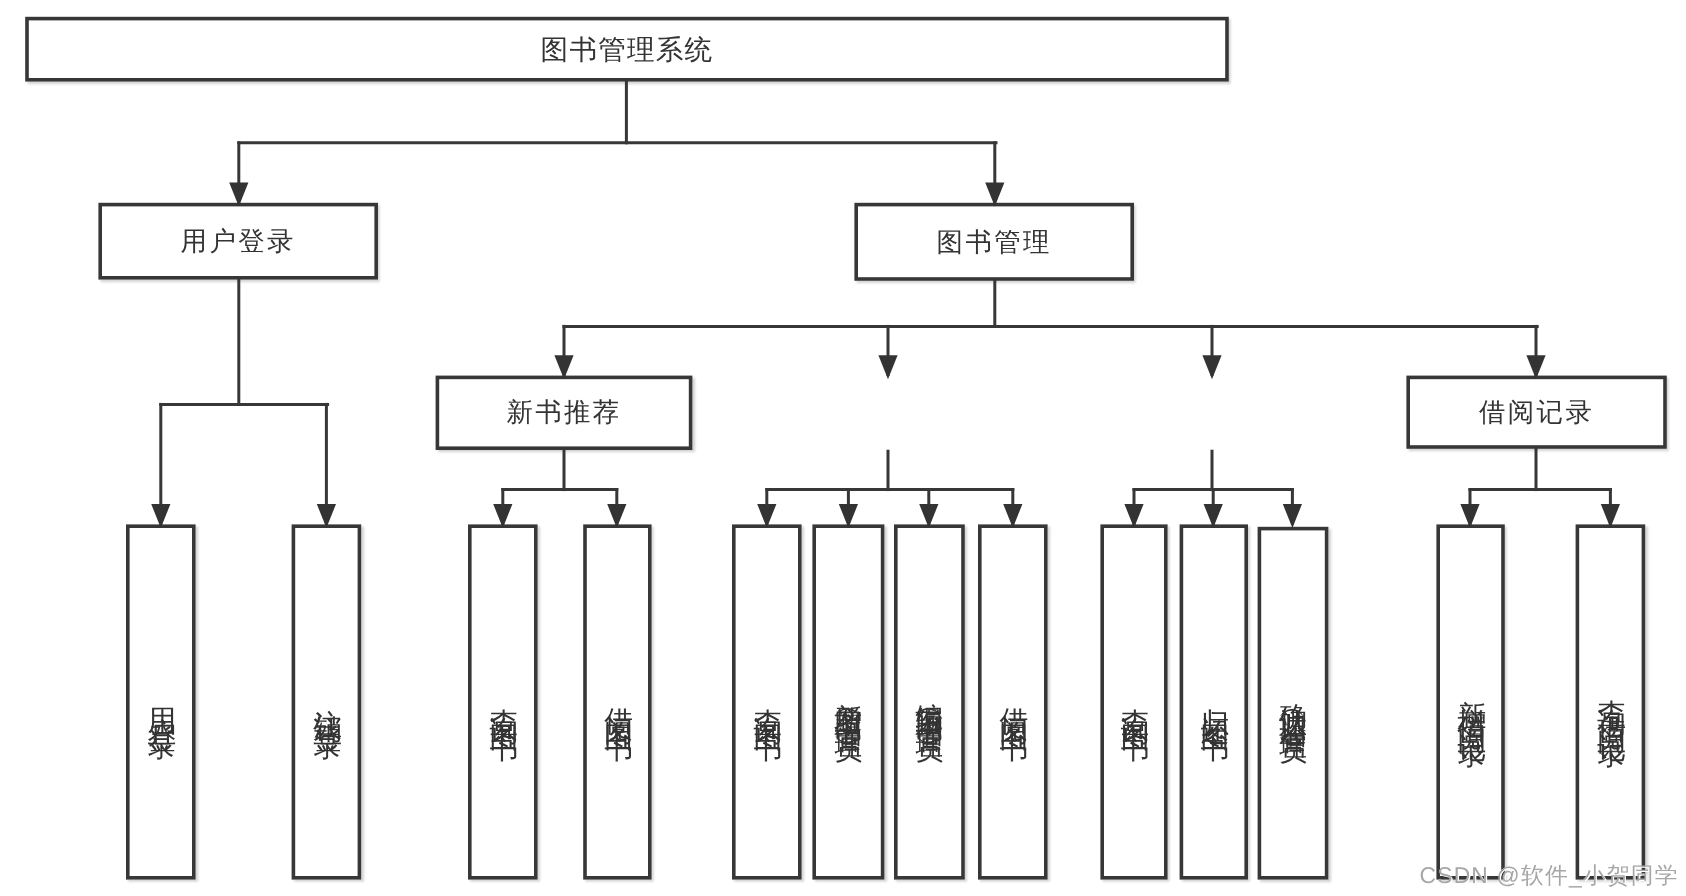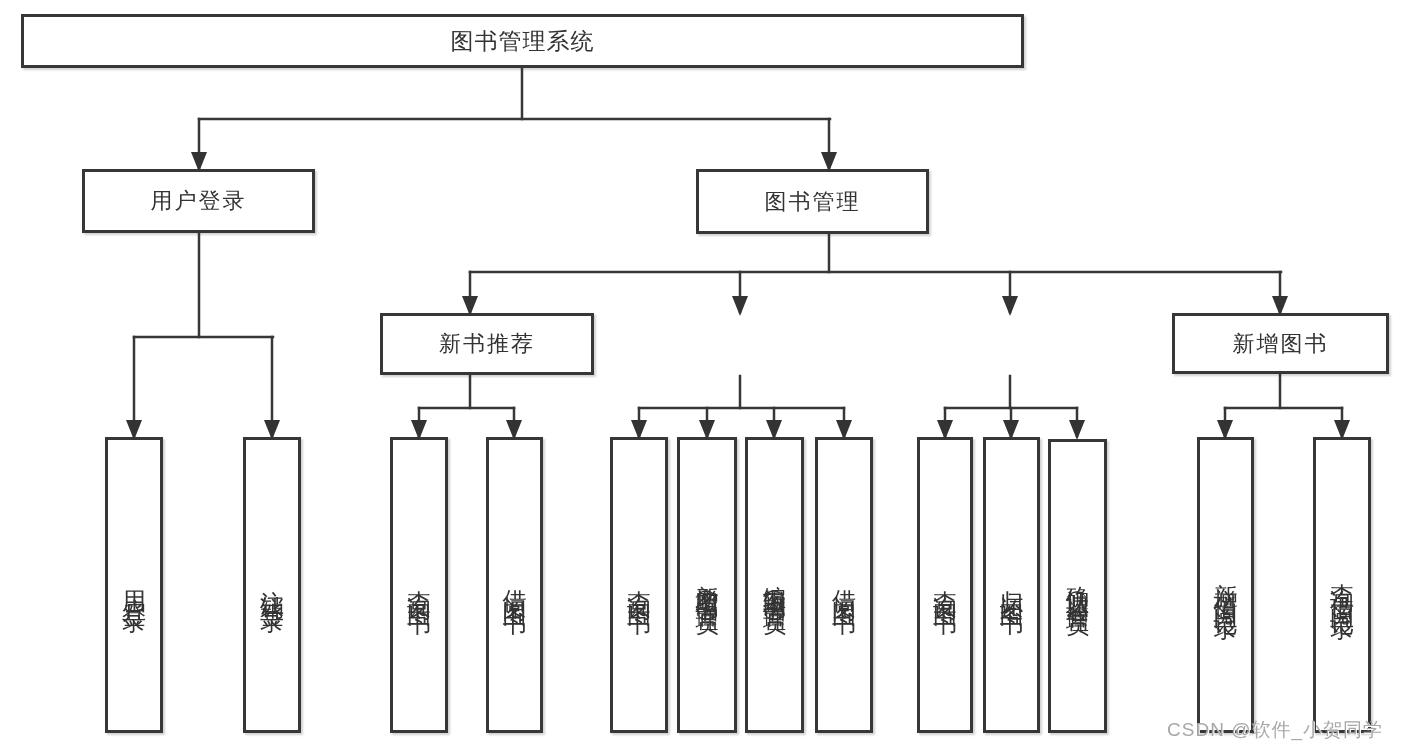--- a/index.html
+++ b/index.html
@@ -29,21 +29,21 @@
   .leaf{
     writing-mode:vertical-rl;
     text-orientation:mixed;
     font-size:24px;
     letter-spacing:7px;
     line-height:1.0;
   }
   .leaf.tight{font-size:23px;letter-spacing:4px;}
   .watermark{
     position:absolute;
-    right:22px;bottom:4px;
+    right:6px;bottom:4px;
     z-index:4;
     font-size:19px;
     color:#a7a7a7;
     letter-spacing:1px;
     text-shadow:1px 1px 0 #ffffff;
   }
 </style>
 </head>
 <body>
 
@@ -111,24 +111,24 @@
       <polygon points="1003,420 1019,420 1011,440"></polygon>
       <polygon points="1069,420 1085,420 1077,440"></polygon>
       <polygon points="1217,420 1233,420 1225,440"></polygon>
       <polygon points="1334,420 1350,420 1342,440"></polygon>
     </g>
   </svg>
 
   <div class="node root" style="left:21px;top:14px;width:1003px;height:54px;">图书管理系统</div>
 
   <div class="node lvl2" style="left:82px;top:169px;width:233px;height:64px;">用户登录</div>
-  <div class="node lvl2" style="left:696px;top:169px;width:233px;height:65px;">图书管理</div>
+  <div class="node lvl2" style="left:712px;top:169px;width:233px;height:65px;">图书管理</div>
 
-  <div class="node lvl3" style="left:363px;top:313px;width:214px;height:62px;margin-left:17px;">新书推荐</div>
-  <div class="node lvl3" style="left:1172px;top:313px;width:217px;height:61px;">新增图书</div>
+  <div class="node lvl3" style="left:363px;top:313px;width:214px;height:62px;">新书推荐</div>
+  <div class="node lvl3" style="left:1172px;top:313px;width:217px;height:61px;">借阅记录</div>
 
   <div class="node leaf" style="left:105px;top:437px;width:58px;height:296px;">用户登录</div>
   <div class="node leaf" style="left:243px;top:437px;width:58px;height:296px;">注销登录</div>
 
   <div class="node leaf" style="left:390px;top:437px;width:58px;height:296px;">查询图书</div>
   <div class="node leaf" style="left:486px;top:437px;width:57px;height:296px;">借阅图书</div>
 
   <div class="node leaf" style="left:610px;top:437px;width:58px;height:296px;">查询图书</div>
   <div class="node leaf tight" style="left:677px;top:437px;width:60px;height:296px;">新增图书（管理员）</div>
   <div class="node leaf tight" style="left:745px;top:437px;width:59px;height:296px;">编辑图书（管理员）</div>

